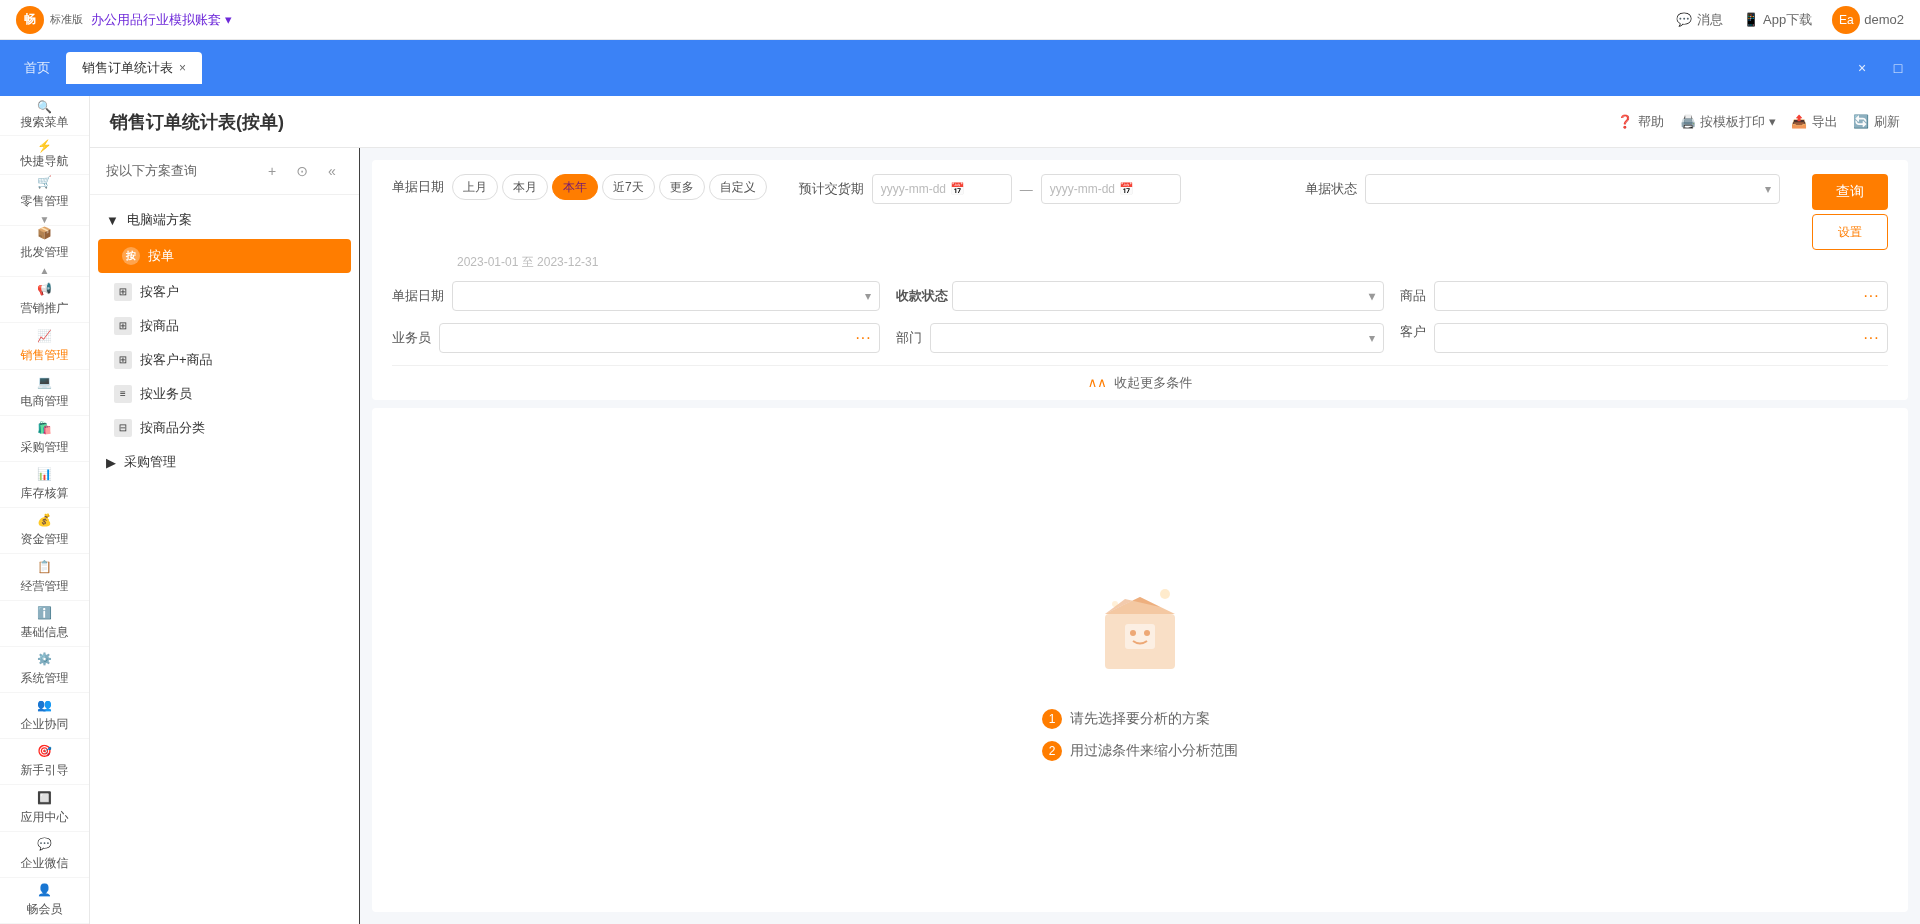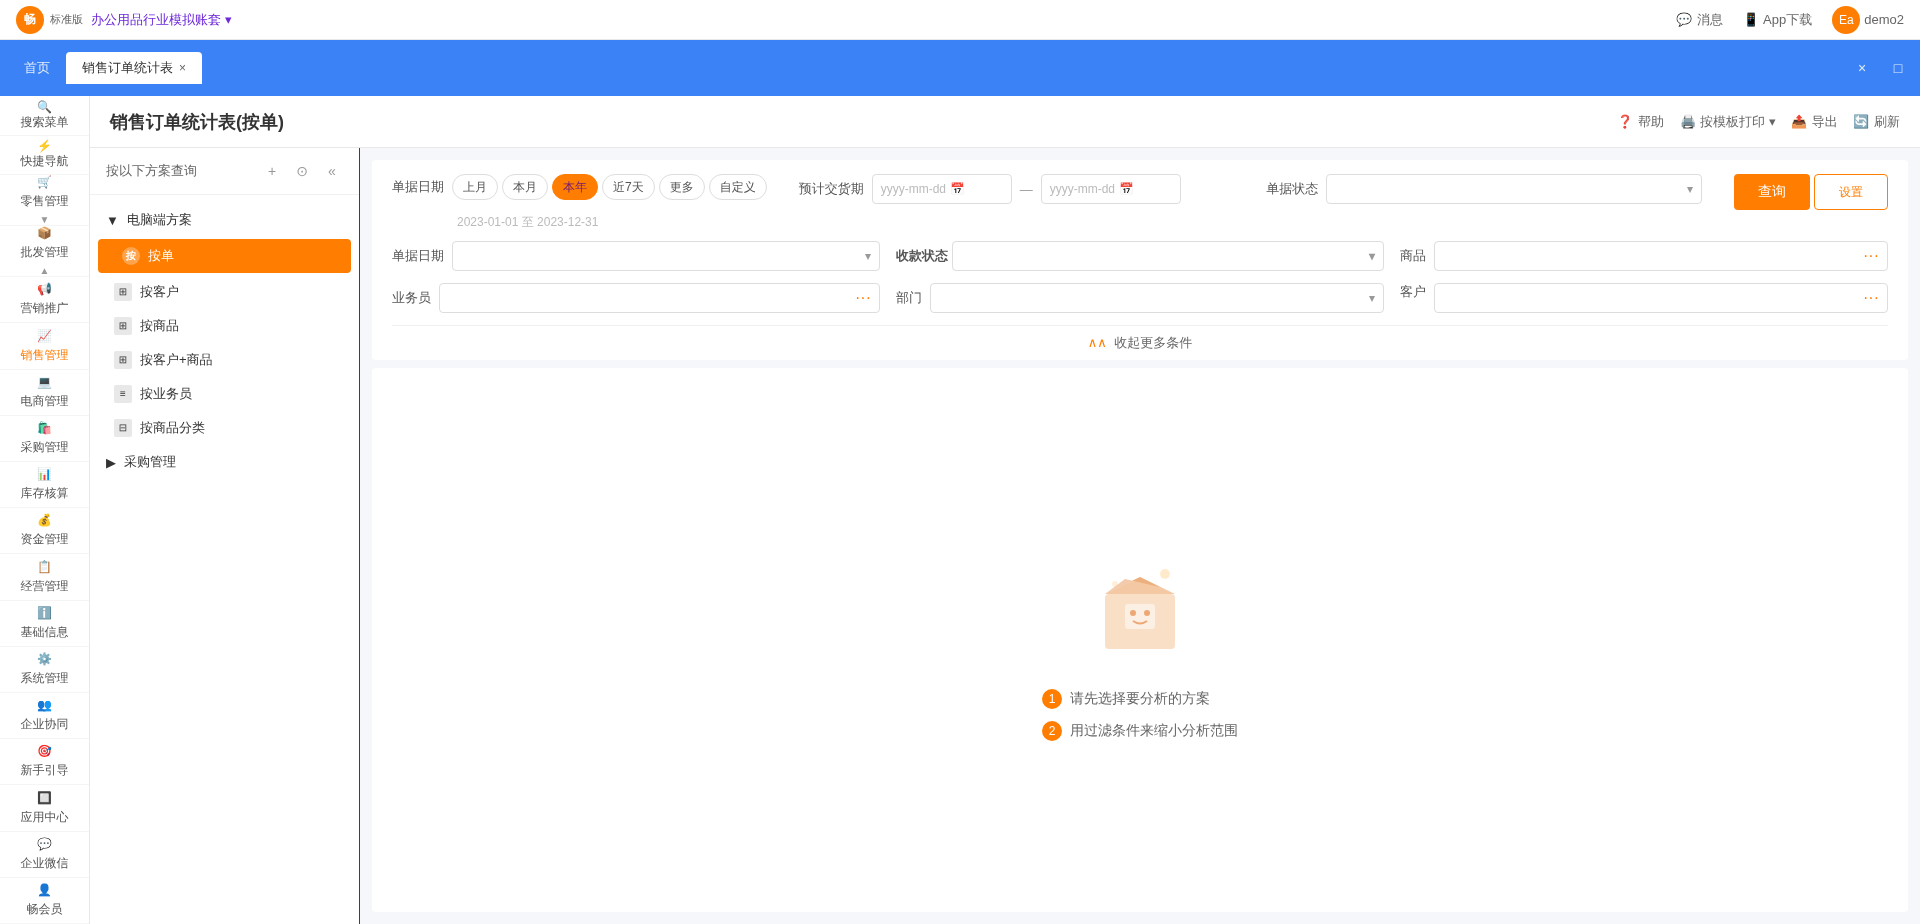--- a/index.html
+++ b/index.html
@@ -308,21 +308,21 @@
               </div>
             </div>
             <div style="flex:1;display:flex;align-items:center;gap:8px;">
               <span style="font-size:13px;color:#555;white-space:nowrap;">单据状态</span>
               <div class="fl-select">
                 <span style="color:#bbb;font-size:13px;"></span>
                 <span class="select-arrow">▾</span>
               </div>
             </div>
 
-            <div style="display:flex;flex-direction:row;gap:4px;flex-shrink:0;">
+            <div style="display:flex;flex-direction:column;gap:4px;flex-shrink:0;">
               <button class="btn-query">查询</button>
               <button class="btn-settings">设置</button>
             </div>
           </div>
 
           <div style="margin-left:65px;margin-bottom:10px;margin-top:-8px;">
             <span style="font-size:12px;color:#bbb;">2023-01-01 至 2023-12-31</span>
           </div>
 
           <div style="display:flex;align-items:center;gap:16px;margin-bottom:12px;">

